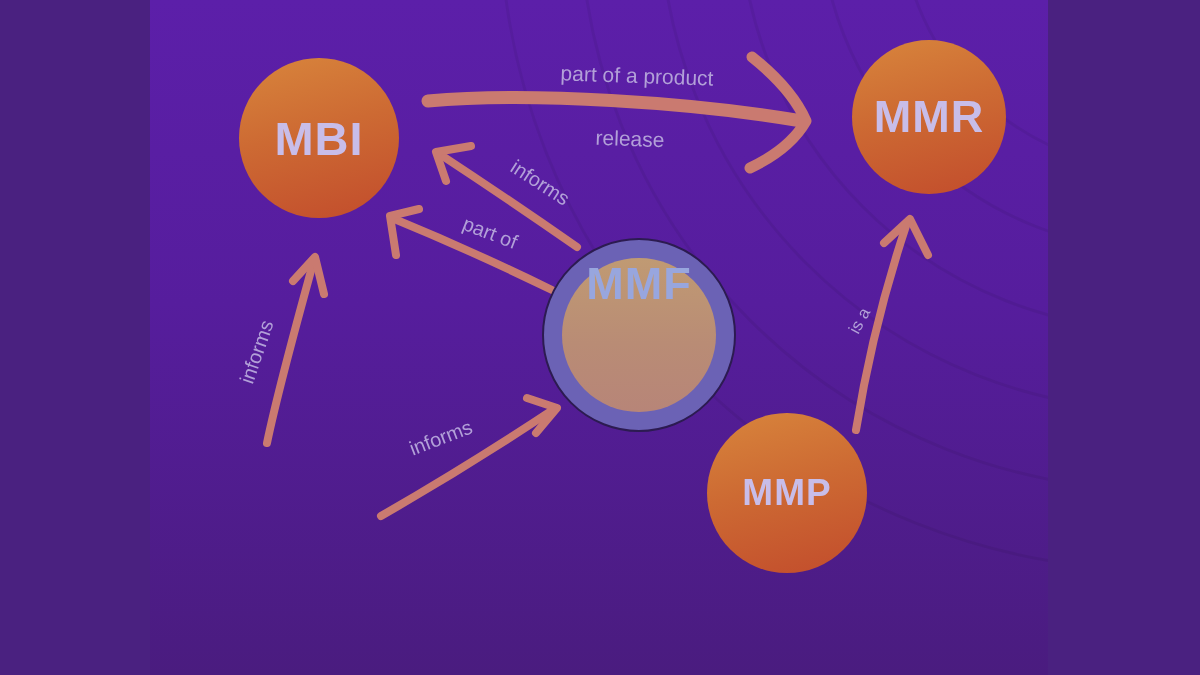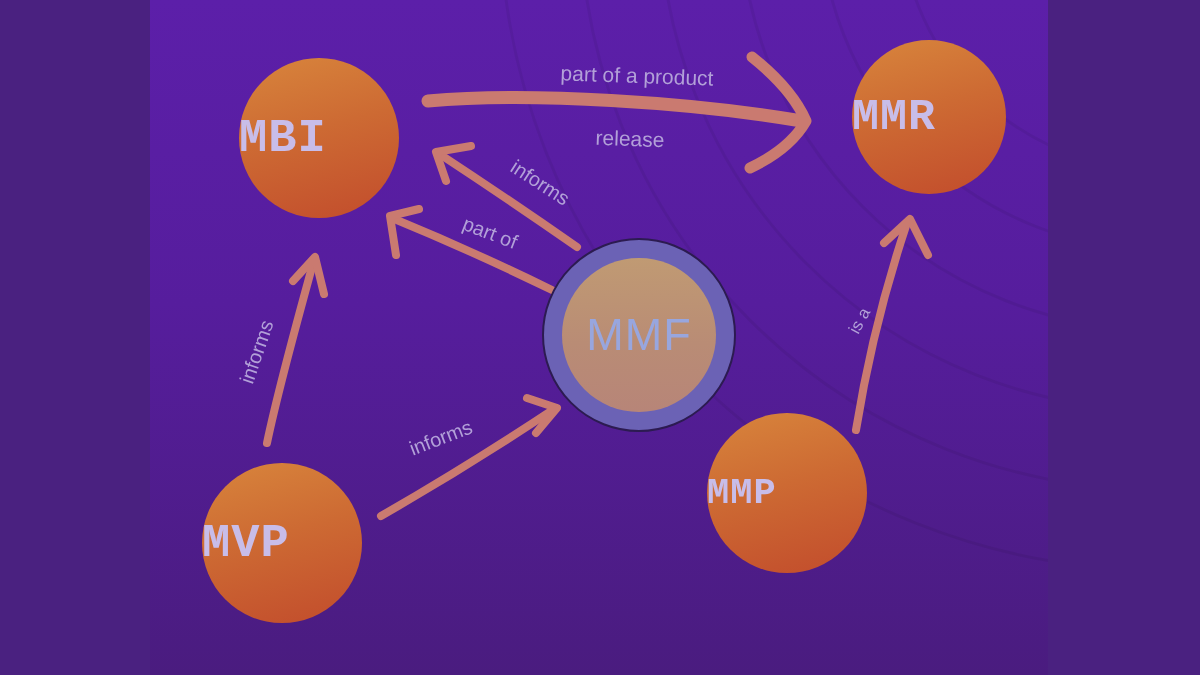--- a/index.html
+++ b/index.html
@@ -10,40 +10,40 @@
   }
   .panel {
     position:absolute; left:150px; top:0; width:898px; height:675px;
     background:linear-gradient(180deg, #5c1fa9 0%, #561d9d 45%, #4a1c7f 100%);
     overflow:hidden;
   }
   .texture { position:absolute; left:0; top:0; }
   .arrow-layer { position:absolute; left:0; top:0; width:1200px; height:675px; }
   .node {
     position:absolute; border-radius:50%;
-    display:flex; align-items:center; 
-    font-weight:700; letter-spacing:1px;font-family:Liberation Mono, monospace;
+    display:flex; align-items:center; justify-content:center;
+    font-weight:700; letter-spacing:1px;
   }
   .node-orange {
     width:160px; height:160px;
     background:linear-gradient(165deg, #d8853c 0%, #cd6a33 45%, #c24c2c 100%);
     color:#c8bde9; font-size:47px;
   }
   .node-mmr { width:154px; height:154px; font-size:45px; }
   .node-mmp { font-size:37px; }
   .mmf-outer {
     position:absolute; width:194px; height:194px; border-radius:50%;
     background:#6b62b5; border:2px solid #2c1b51; box-sizing:border-box;
     display:flex; align-items:center; justify-content:center;
   }
   .mmf-inner {
     width:154px; height:154px; border-radius:50%;
     background:linear-gradient(180deg, #c09a73 0%, #b98c75 55%, #b78578 100%);
-    display:flex; align-items:center; justify-content:center;
-    font-weight:400; letter-spacing:1px; color:#98a6de; font-size:45px;
+    display:flex; align-items:flex-start; justify-content:center;
+    font-weight:700; letter-spacing:1px; color:#98a6de; font-size:45px;
   }
   .edge-label {
     position:absolute; white-space:nowrap; color:#b2a0d8;
     font-size:20px; pointer-events:none;
   }
   .edge-label-sm { font-size:17px; }
   .edge-label-lg { font-size:21px; }
 </style>
 </head>
 <body>
@@ -93,23 +93,20 @@
   <div class="node node-orange node-mmr" style="left:852px; top:40px;">
     <span>MMR</span>
   </div>
 
   <div class="mmf-outer" style="left:542px; top:238px;">
     <div class="mmf-inner">
       <span>MMF</span>
     </div>
   </div>
 
-  <div class="node node-orange" style="left:202px; top:463px;">
-    <span>MVP</span>
-  </div>
 
   <div class="node node-orange node-mmp" style="left:707px; top:413px;">
     <span>MMP</span>
   </div>
 
   <div class="edge-label edge-label-lg" style="left:637px; top:76px; transform:translate(-50%,-50%) rotate(2deg);">part of a product</div>
 
   <div class="edge-label edge-label-lg" style="left:630px; top:139px; transform:translate(-50%,-50%) rotate(2deg);">release</div>
 
   <div class="edge-label" style="left:540px; top:183px; transform:translate(-50%,-50%) rotate(33deg);">informs</div>

